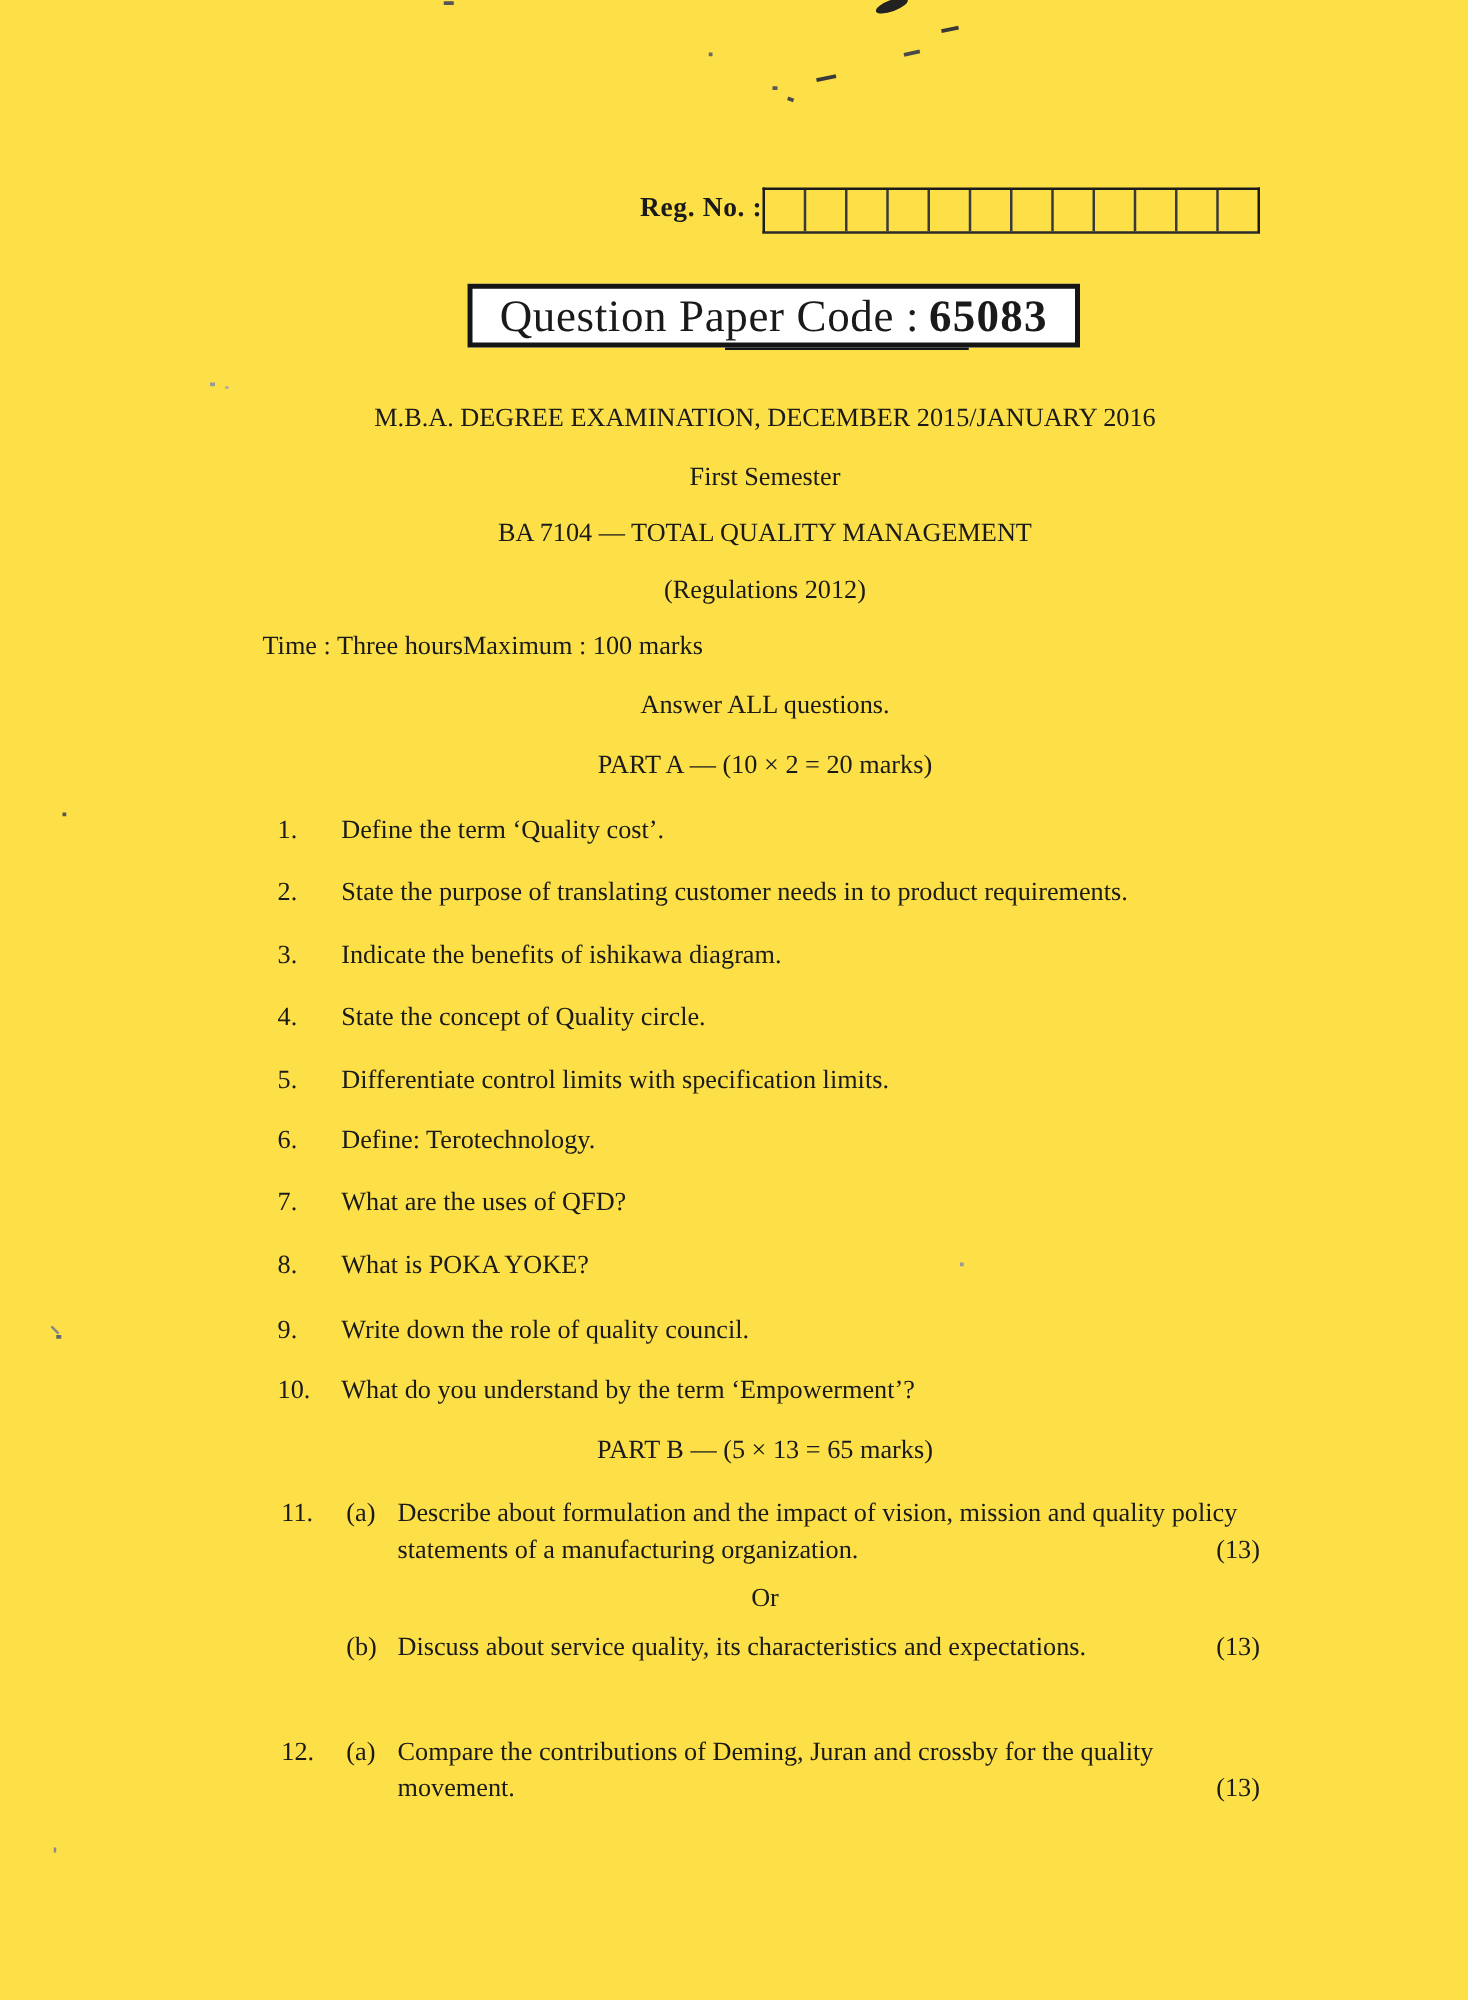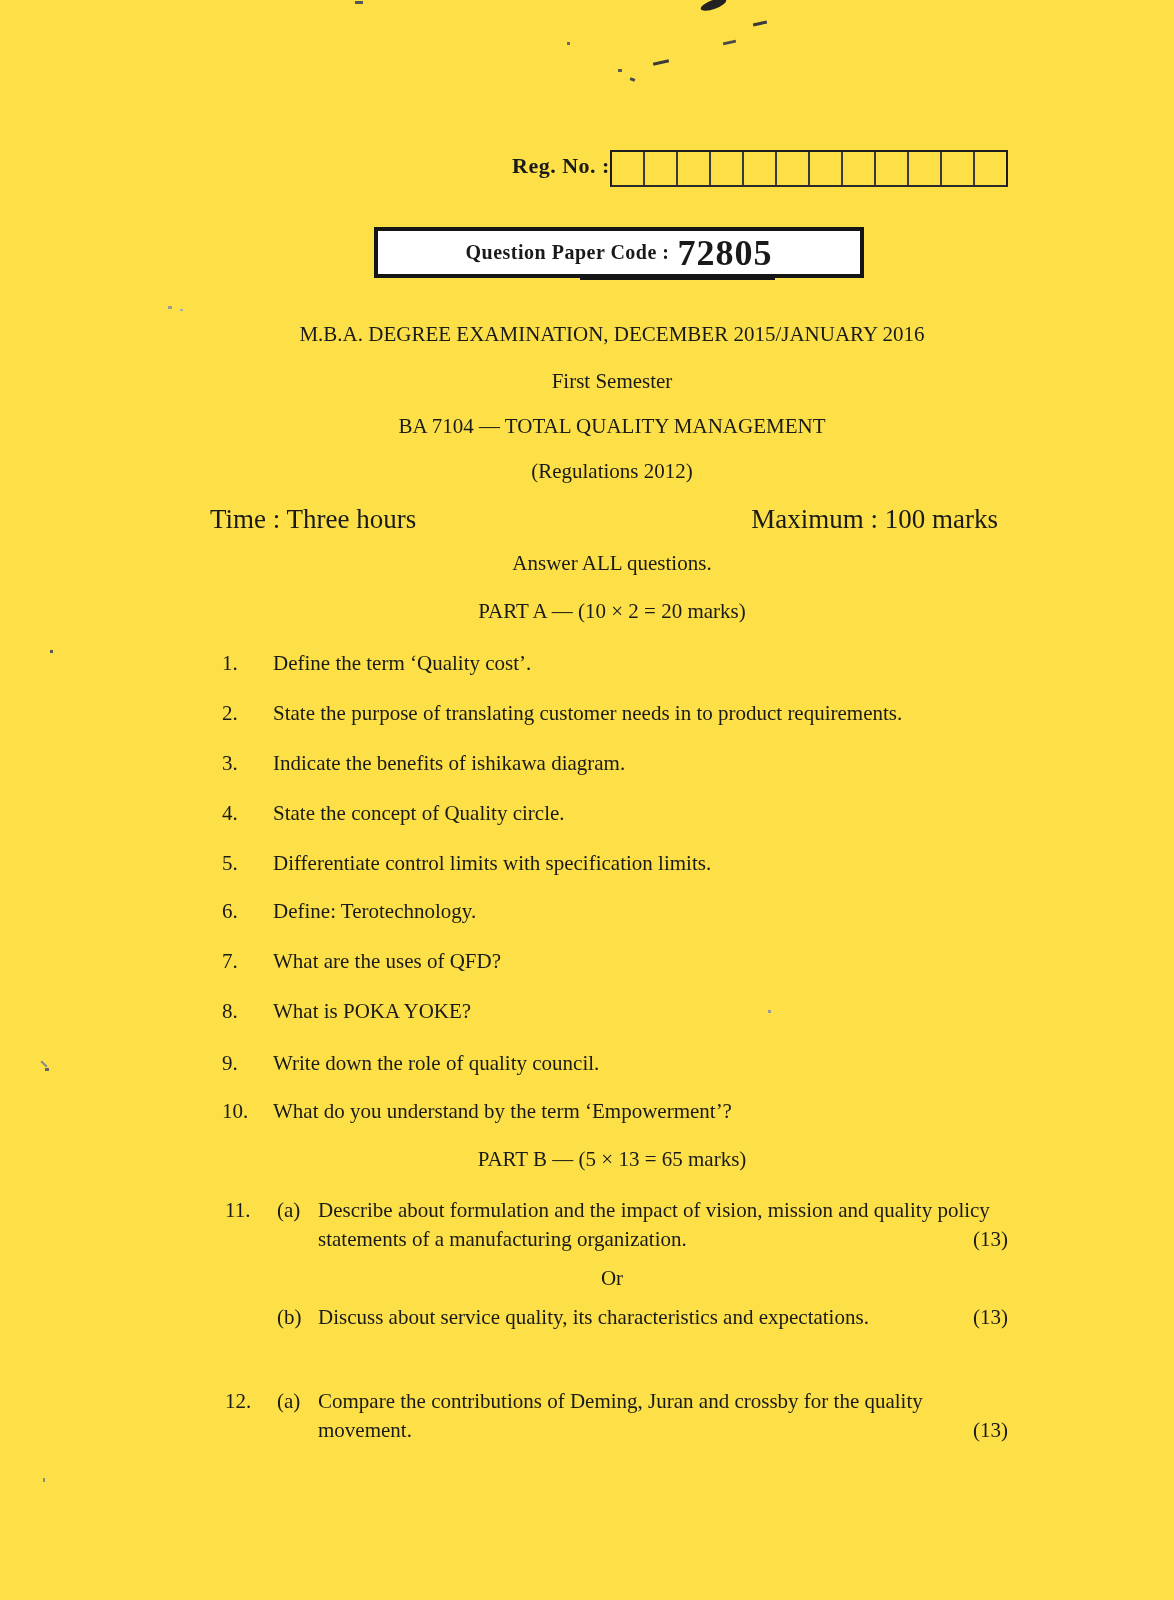--- a/index.html
+++ b/index.html
@@ -28,32 +28,32 @@
   .reg-cell:first-child{border-left:none;}
   
   .code-box{
     left:374px;top:227px;width:490px;height:51px;
     border:4px solid #151515;
     box-sizing:border-box;
     display:flex;align-items:center;justify-content:center;
     gap:8px;
     background:#fff;
   }
-  .code-label{font-size:20px;font-weight:bold;letter-spacing:.5px;}
+  .code-label{font-size:36px;font-weight:normal;letter-spacing:.5px;}
   .code-value{font-size:36px;font-weight:bold;letter-spacing:1px;}
   
   .ctr{left:224px;width:776px;text-align:center;font-size:21px;}
   .hdr1{top:322px;}
   .hdr2{top:369px;}
   .hdr3{top:414px;}
   .hdr4{top:459px;}
   .time-row{
     left:210px;top:504px;width:788px;
-    display:flex;justify-content:space-between;
-    font-size:27px;
+    display:flex;
+    font-size:21px;
   }
   .answer-all{top:551px;}
   .part-a-heading{top:599px;}
   .part-b-heading{top:1147px;}
   .or-sep{top:1266px;}
   
   .qa-row{left:222px;width:786px;font-size:21px;}
   .qa-no{position:absolute;left:0;top:0;}
   .qa-text{margin-left:51px;}
   
@@ -102,21 +102,21 @@
     <span class="reg-cell"></span>
     <span class="reg-cell"></span>
     <span class="reg-cell"></span>
     <span class="reg-cell"></span>
     <span class="reg-cell"></span>
     <span class="reg-cell"></span>
   </div>
 
   <div class="abs code-box">
     <span class="code-label">Question Paper Code :</span>
-    <span class="code-value">72805</span>
+    <span class="code-value">65083</span>
   </div>
 
   <div class="abs ctr hdr1">M.B.A. DEGREE EXAMINATION, DECEMBER 2015/JANUARY 2016</div>
   <div class="abs ctr hdr2">First Semester</div>
   <div class="abs ctr hdr3">BA 7104 — TOTAL QUALITY MANAGEMENT</div>
   <div class="abs ctr hdr4">(Regulations 2012)</div>
 
   <div class="abs time-row">
     <span>Time : Three hours</span>
     <span>Maximum : 100 marks</span>

